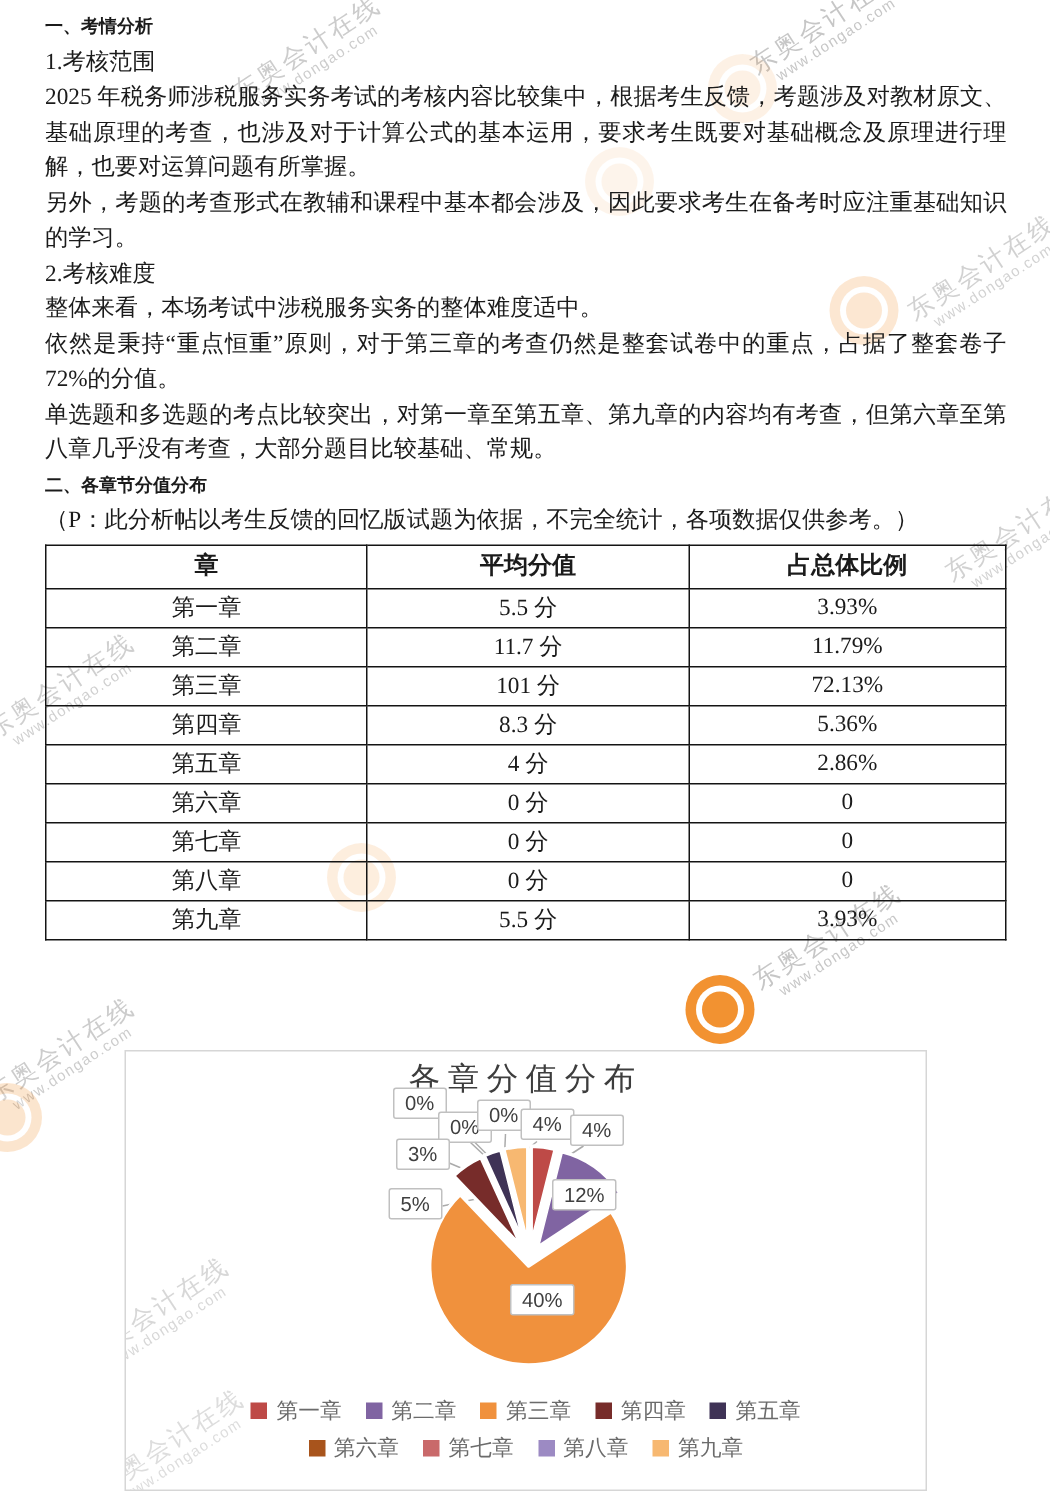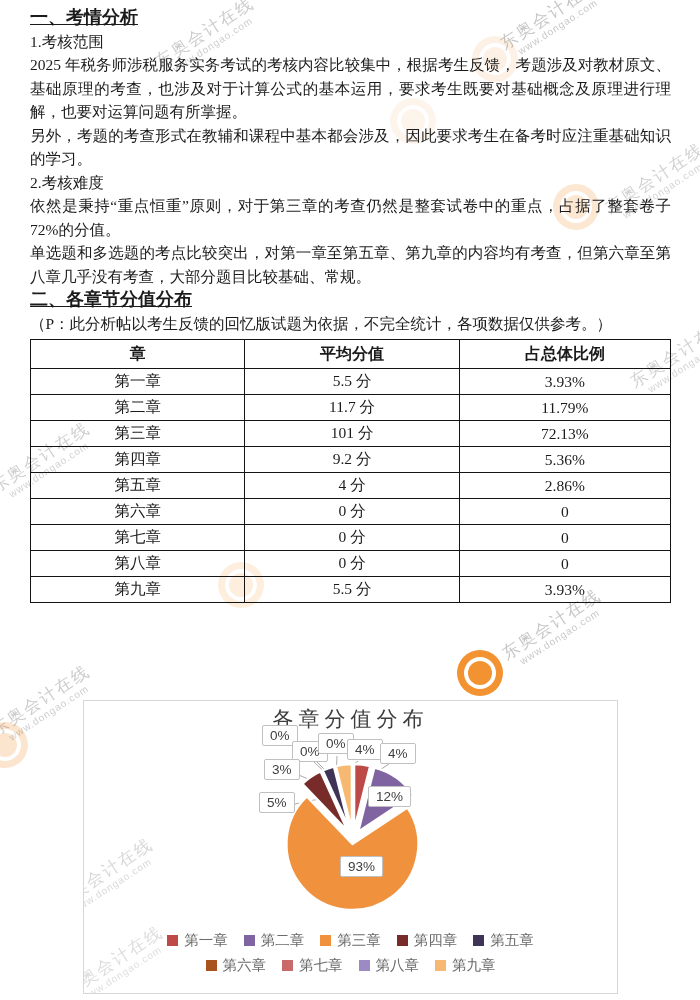--- a/index.html
+++ b/index.html
@@ -1,19 +1,19 @@
 <!DOCTYPE html>
 <html><head>
 <meta charset="utf-8">
 <style>
   html,body { margin:0; padding:0; background:#fff; }
   .page { position:relative; width:700px; height:1000px; background:#fff; overflow:hidden;
           font-family:"Liberation Serif","DejaVu Serif",serif; color:#1b1b1b; }
   .content { position:absolute; left:30px; top:6px; width:641px; z-index:2; }
-  .h1 { font-weight:bold; font-size:18px; line-height:23.5px;text-decoration:underline; }
+  .h1 { font-weight:bold; font-size:12px; line-height:23.5px; }
   .p  { font-size:15.5px; line-height:23.5px; text-align:justify; margin:0; }
   .note { text-align:left; }
   table.score { border-collapse:collapse; width:641px; margin-top:4px; table-layout:fixed; }
   table.score col.c1 { width:33.5%; } table.score col.c2 { width:33.5%; } table.score col.c3 { width:33%; }
   table.score th, table.score td { border:1.6px solid #141414; text-align:center; background:transparent; }
   table.score th { height:26px; font-size:16px; font-weight:bold; }
   table.score td { height:23px; font-size:15.5px; }
   
   .chart { position:absolute; left:83px; top:700px; width:533px; height:292px; background:#fff;
            border:1px solid #d6d6d6; z-index:3; overflow:hidden; }
@@ -92,20 +92,21 @@
   <div class="wm-logo" style="left:-18px; top:722px; opacity:.2">
       <div class="wm-ring"></div>
     </div>
 
   <div class="content">
     <div class="h1">一、考情分析</div>
     <div class="p">1.考核范围</div>
     <p class="p">2025 年税务师涉税服务实务考试的考核内容比较集中，根据考生反馈，考题涉及对教材原文、基础原理的考查，也涉及对于计算公式的基本运用，要求考生既要对基础概念及原理进行理解，也要对运算问题有所掌握。</p>
     <p class="p">另外，考题的考查形式在教辅和课程中基本都会涉及，因此要求考生在备考时应注重基础知识的学习。</p>
     <div class="p">2.考核难度</div>
+    <p class="p">整体来看，本场考试中涉税服务实务的整体难度适中。</p>
     <p class="p">依然是秉持“重点恒重”原则，对于第三章的考查仍然是整套试卷中的重点，占据了整套卷子 72%的分值。</p>
     <p class="p">单选题和多选题的考点比较突出，对第一章至第五章、第九章的内容均有考查，但第六章至第八章几乎没有考查，大部分题目比较基础、常规。</p>
     <div class="h1">二、各章节分值分布</div>
     <div class="p note">（P：此分析帖以考生反馈的回忆版试题为依据，不完全统计，各项数据仅供参考。）</div>
 
     <table class="score">
       <colgroup>
           <col class="c1">
           <col class="c2">
           <col class="c3">
@@ -128,21 +129,21 @@
             <td>11.7 分</td>
             <td>11.79%</td>
           </tr>
           <tr>
             <td>第三章</td>
             <td>101 分</td>
             <td>72.13%</td>
           </tr>
           <tr>
             <td>第四章</td>
-            <td>9.2 分</td>
+            <td>8.3 分</td>
             <td>5.36%</td>
           </tr>
           <tr>
             <td>第五章</td>
             <td>4 分</td>
             <td>2.86%</td>
           </tr>
           <tr>
             <td>第六章</td>
             <td>0 分</td>
@@ -191,21 +192,21 @@
     </svg>
 
     <div class="callout" style="left:178px; top:24px">0%</div>
     <div class="callout" style="left:208px; top:40px">0%</div>
     <div class="callout" style="left:234px; top:32px">0%</div>
     <div class="callout" style="left:263px; top:38px">4%</div>
     <div class="callout" style="left:296px; top:42px">4%</div>
     <div class="callout" style="left:180px; top:58px">3%</div>
     <div class="callout" style="left:175px; top:91px">5%</div>
     <div class="callout" style="left:284px; top:85px">12%</div>
-    <div class="callout" style="left:256px; top:155px">93%</div>
+    <div class="callout" style="left:256px; top:155px">40%</div>
 
     <div class="legend-row r1" id="legend-row-1">
         <span class="legend-item">
           <span class="swatch" style="background: rgb(190, 74, 71);"></span>
           <span>第一章</span>
         </span>
         <span class="legend-item">
           <span class="swatch" style="background: rgb(128, 100, 162);"></span>
           <span>第二章</span>
         </span>

